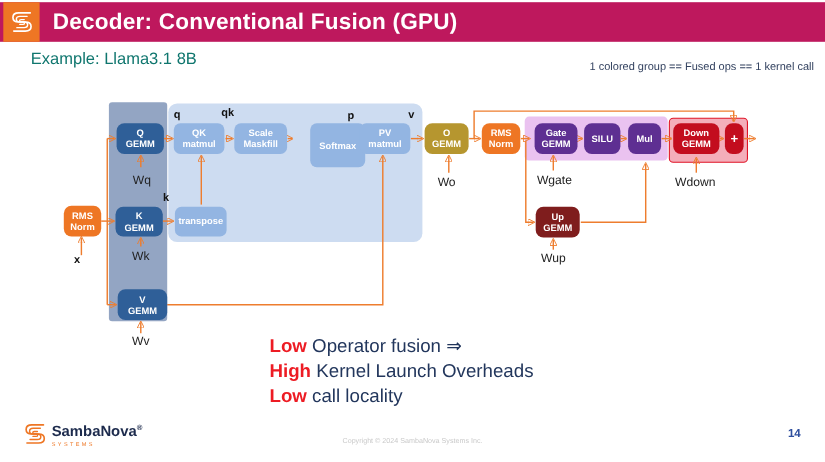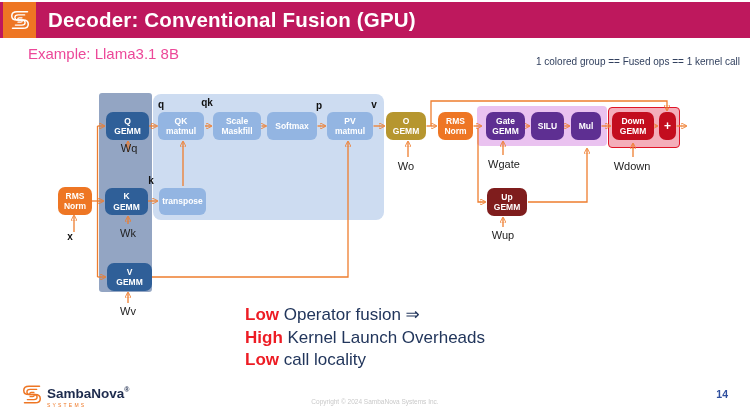--- a/index.html
+++ b/index.html
@@ -6,21 +6,21 @@
   .slide{position:relative;width:750px;height:420px;background:#ffffff;overflow:hidden;
          font-family:"Liberation Sans",sans-serif;}
 
   
   .titlebar{position:absolute;left:0;top:2px;width:750px;height:36px;background:#be185d;
             display:flex;align-items:center;}
   .logo-chip{position:absolute;left:3px;top:2px;width:33px;height:36px;background:#ee7624;
              display:flex;align-items:center;justify-content:center;z-index:5;}
   .logo-chip svg{width:24px;height:26px;}
   .title{margin:0 0 0 48px;color:#ffffff;font-size:20.5px;font-weight:bold;letter-spacing:.2px;}
-  .subtitle{position:absolute;left:28px;top:45px;font-size:15px;color:#ec4899;}
+  .subtitle{position:absolute;left:28px;top:45px;font-size:15px;color:#0f766e;}
   .legend{position:absolute;right:10px;top:56px;font-size:10px;color:#32415f;}
 
   
   .region{position:absolute;z-index:1;}
   .rg-qkv{left:99px;top:93px;width:53px;height:199px;background:#93a5c3;border-radius:3px;}
   .rg-attn{left:153px;top:94px;width:231px;height:126px;background:#cddcf1;border-radius:8px;}
   .rg-mlp{left:477px;top:106px;width:130px;height:40px;background:#eac2f0;border-radius:4px;}
   .rg-down{left:608px;top:107px;width:72px;height:41px;background:#f4aeba;
            border:1.3px solid #e01427;border-radius:4px;box-sizing:border-box;}
 
@@ -127,21 +127,21 @@
 GEMM</div>
   <div class="node n-blue" style="left:105px;top:188px;width:43px;height:27px;">K
 GEMM</div>
   <div class="node n-blue" style="left:107px;top:263px;width:45px;height:28px;">V
 GEMM</div>
   <div class="node n-lblue" style="left:159px;top:188px;width:47px;height:27px;">transpose</div>
   <div class="node n-lblue" style="left:158px;top:112px;width:46px;height:28px;">QK
 matmul</div>
   <div class="node n-lblue" style="left:213px;top:112px;width:48px;height:28px;">Scale
 Maskfill</div>
-  <div class="node n-lblue" style="left:267px;top:112px;width:50px;height:28px;">Softmax</div>
+  <div class="node n-lblue" style="left:282px;top:112px;width:50px;height:40px;">Softmax</div>
   <div class="node n-lblue" style="left:327px;top:112px;width:46px;height:28px;">PV
 matmul</div>
   <div class="node n-olive" style="left:386px;top:112px;width:40px;height:28px;">O
 GEMM</div>
   <div class="node n-orange" style="left:438px;top:112px;width:35px;height:28px;">RMS
 Norm</div>
   <div class="node n-purple" style="left:486px;top:112px;width:39px;height:28px;">Gate
 GEMM</div>
   <div class="node n-purple" style="left:531px;top:112px;width:33px;height:28px;">SILU</div>
   <div class="node n-purple" style="left:571px;top:112px;width:30px;height:28px;text-align:right;">Mul</div>
@@ -150,21 +150,21 @@
   <div class="node n-red" style="left:612px;top:112px;width:42px;height:28px;">Down
 GEMM</div>
   <div class="node n-red n-add" style="left:659px;top:112px;width:17px;height:28px;">+</div>
 
   <div class="wlabel sig" style="left:70px;top:231px;">x</div>
   <div class="wlabel sig" style="left:161px;top:99px;">q</div>
   <div class="wlabel sig" style="left:207px;top:97px;">qk</div>
   <div class="wlabel sig" style="left:151px;top:175px;">k</div>
   <div class="wlabel sig" style="left:319px;top:100px;">p</div>
   <div class="wlabel sig" style="left:374px;top:99px;">v</div>
-  <div class="wlabel" style="left:129px;top:142px;">Wq</div>
+  <div class="wlabel" style="left:129px;top:158px;">Wq</div>
   <div class="wlabel" style="left:128px;top:227px;">Wk</div>
   <div class="wlabel" style="left:128px;top:305px;">Wv</div>
   <div class="wlabel" style="left:406px;top:160px;">Wo</div>
   <div class="wlabel" style="left:504px;top:158px;">Wgate</div>
   <div class="wlabel" style="left:503px;top:229px;">Wup</div>
   <div class="wlabel" style="left:632px;top:160px;">Wdown</div>
 
   <div class="takeaways">
     <div><span class="tk-em">Low</span><span> Operator fusion ⇒</span></div>
     <div><span class="tk-em">High</span><span> Kernel Launch Overheads</span></div>

